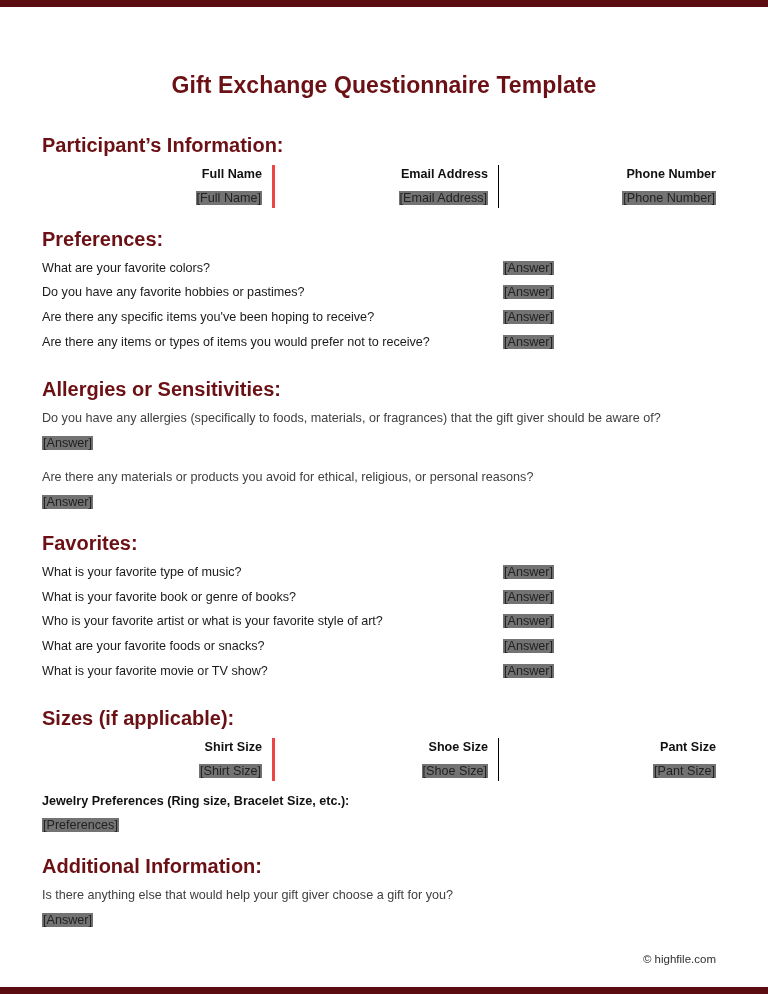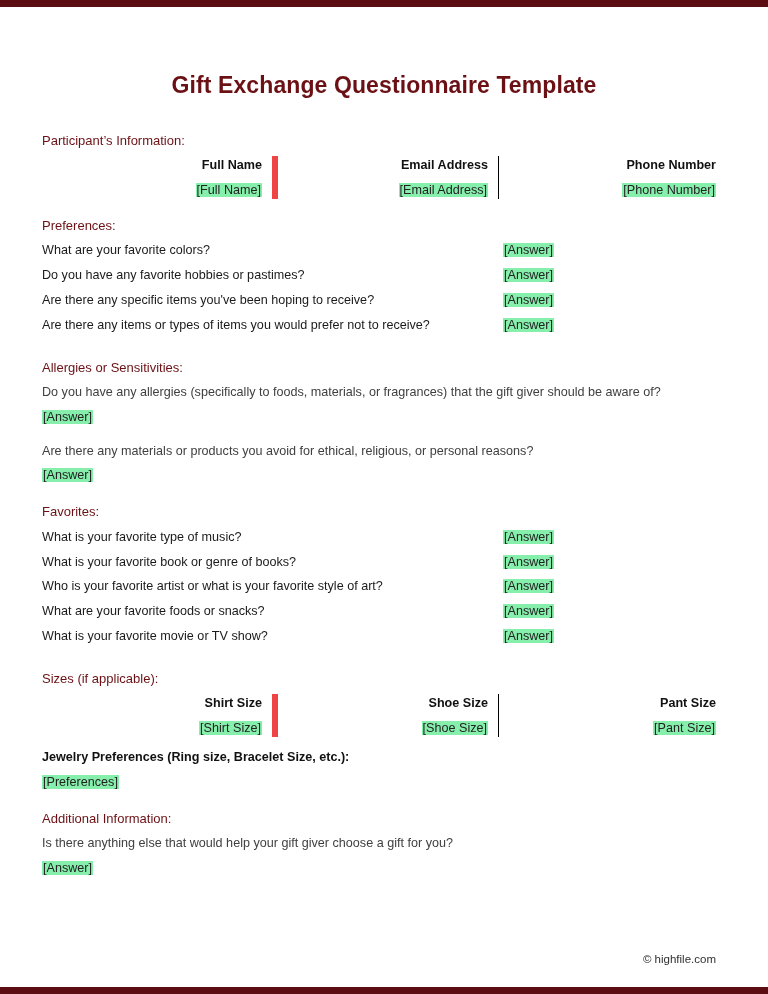--- a/index.html
+++ b/index.html
@@ -52,39 +52,39 @@
     padding-top: 65px;
     letter-spacing: 0.1px;
   }
 
   .section {
     margin-top: 0;
   }
 
   .section-heading {
     color: #6b1014;
-    font-size: 13px;
-    font-weight: normal;
+    font-size: 20px;
+    font-weight: bold;
     margin: 0 0 7px 0;
     line-height: 1.25;
   }
 
   
   .col-row {
     display: flex;
     width: 684px;
     align-items: stretch;
   }
   .col {
     box-sizing: border-box;
     padding-right: 10px;
     text-align: right;
   }
   .col.c1 { width: 230px; }
-  .col.c2 { width: 226px; border-left: 6px solid #ef4444; padding-left: 4px; }
+  .col.c2 { width: 226px; border-left: 3px solid #ef4444; padding-left: 4px; }
   .col.c3 { width: 228px; border-left: 1px solid #000000; padding-left: 2px; }
 
   .col-label {
     font-size: 12.6px;
     font-weight: bold;
     color: #111111;
     line-height: 1.45;
     margin-bottom: 6px;
   }
   .col-value {
@@ -119,21 +119,21 @@
     line-height: 1.5;
     margin-bottom: 6px;
   }
   .a-full {
     font-size: 12.6px;
     color: #222222;
     line-height: 1.5;
   }
 
   .placeholder {
-    background: #86efac;
+    background: #737373;
     padding: 0 1px;
   }
 
   .sub-label {
     font-size: 12.6px;
     font-weight: bold;
     color: #111111;
     line-height: 1.5;
     margin-bottom: 6px;
   }

